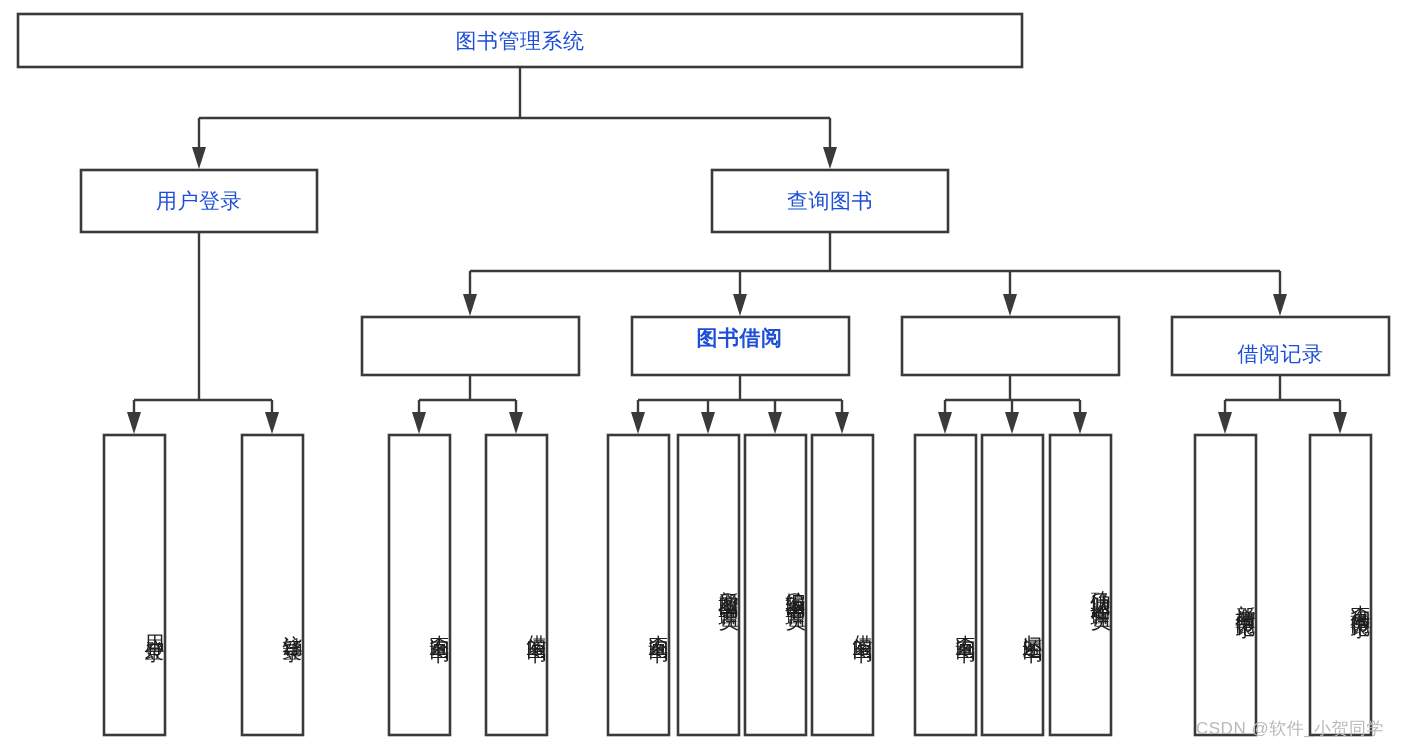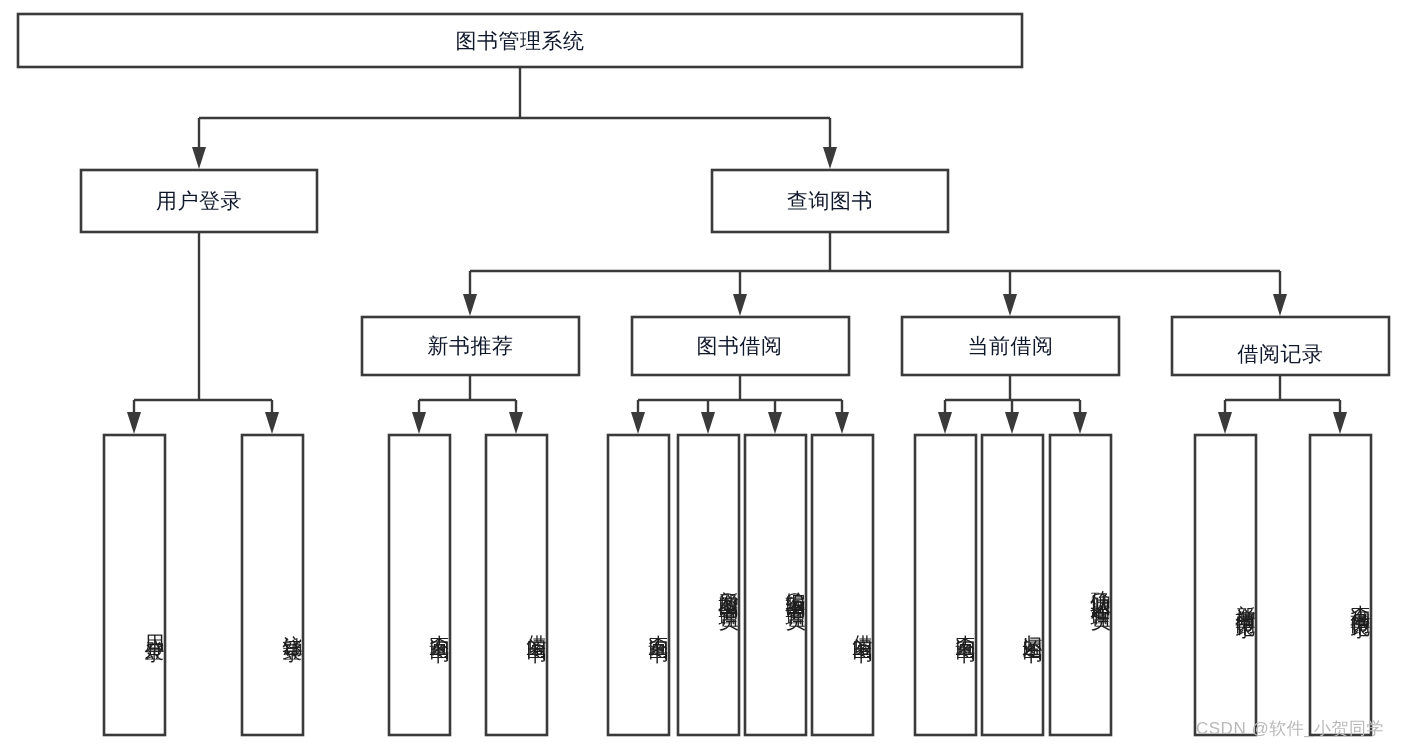--- a/index.html
+++ b/index.html
@@ -40,21 +40,21 @@
   }
   .arrow-head {
     fill: #3a3a3a;
     stroke: none;
   }
   .node-label-h {
     position: absolute;
     display: flex;
     align-items: center;
     justify-content: center;
-    color: #0f172a;
+    color: #1d4ed8;
     font-size: 21px;
     letter-spacing: 0.5px;
     white-space: nowrap;
     pointer-events: none;
   }
   .node-label-v {
     position: absolute;
     display: flex;
     align-items: flex-start;
     justify-content: center;
@@ -179,23 +179,21 @@
     <rect class="node-box" x="1050" y="435" width="61" height="300"></rect>
     <rect class="node-box" x="1195" y="435" width="61" height="300"></rect>
     <rect class="node-box" x="1310" y="435" width="61" height="300"></rect>
   </svg>
 
   <div class="node-label-h" style="left:18px; top:14px; width:1004px; height:53px;">图书管理系统</div>
 
   <div class="node-label-h" style="left:81px; top:170px; width:236px; height:62px;">用户登录</div>
   <div class="node-label-h" style="left:712px; top:170px; width:236px; height:62px;">查询图书</div>
 
-  <div class="node-label-h" style="left:362px; top:317px; width:217px; height:58px;">新书推荐</div>
-  <div class="node-label-h" style="left:632px; top:317px; width:215px; height:58px;">图书借阅</div>
-  <div class="node-label-h" style="left:902px; top:317px; width:217px; height:58px;">当前借阅</div>
+  <div class="node-label-h" style="left:632px; top:309px; width:215px; height:58px;font-weight:bold;">图书借阅</div>
   <div class="node-label-h" style="left:1172px; top:317px; width:217px; height:74px;">借阅记录</div>
 
   <div class="node-label-v" style="left:104px; top:525px; width:61px; height:200px;">用户登录</div>
   <div class="node-label-v" style="left:242px; top:525px; width:61px; height:200px;">注销登录</div>
   <div class="node-label-v" style="left:389px; top:525px; width:61px; height:200px;">查询图书</div>
   <div class="node-label-v" style="left:486px; top:525px; width:61px; height:200px;">借阅图书</div>
   <div class="node-label-v" style="left:608px; top:525px; width:61px; height:200px;">查询图书</div>
   <div class="node-label-v" style="left:678px; top:443px; width:61px; height:290px;">新增图书（管理员）</div>
   <div class="node-label-v" style="left:745px; top:443px; width:61px; height:290px;">编辑图书（管理员）</div>
   <div class="node-label-v" style="left:812px; top:525px; width:61px; height:200px;">借阅图书</div>

